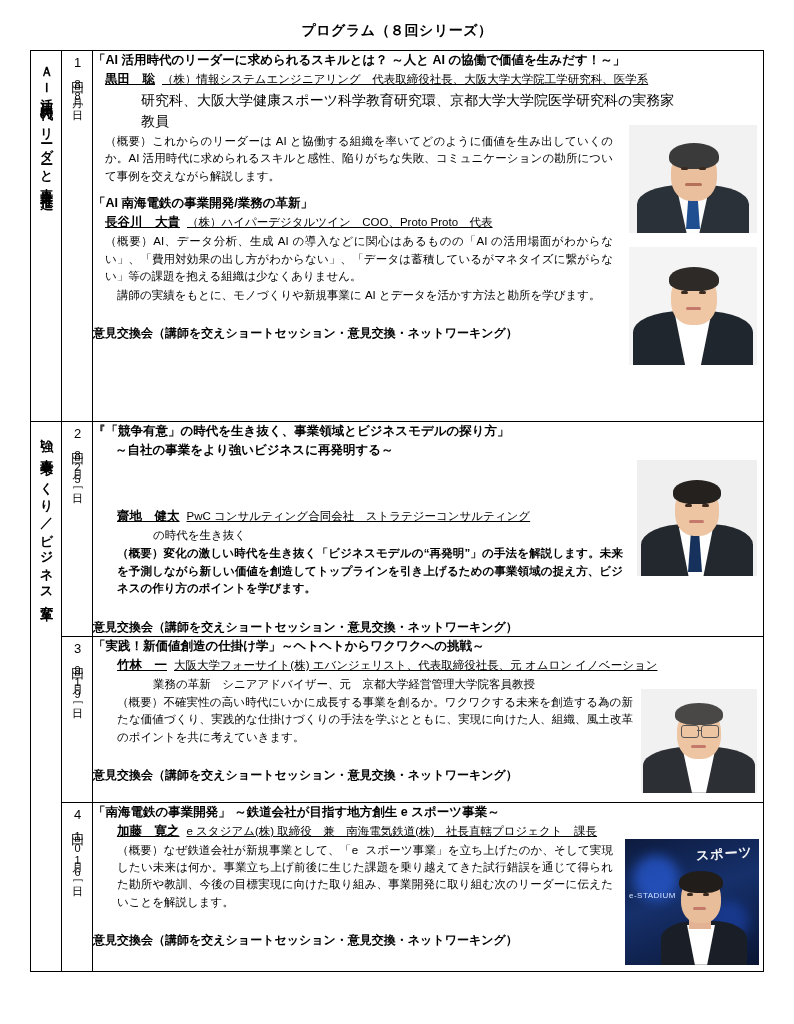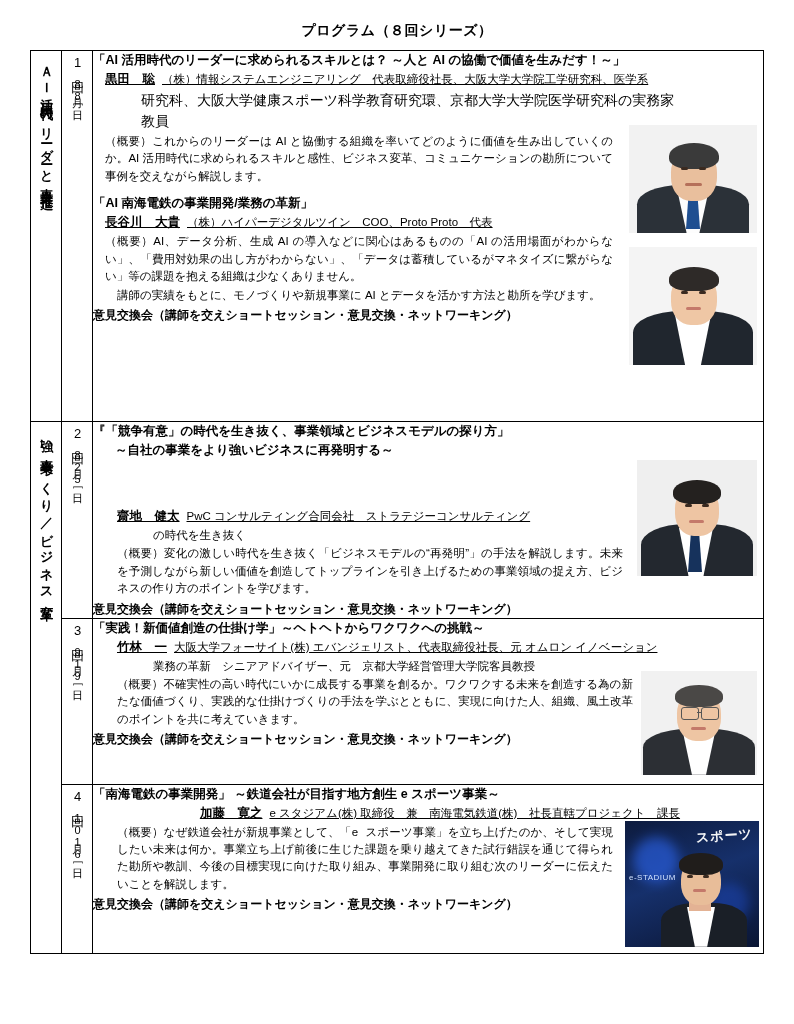--- a/index.html
+++ b/index.html
@@ -130,21 +130,21 @@
     font-size: 11.5px;
     line-height: 1.52;
     padding-left: 12px;
     text-align: justify;
     margin-top: 1px;
   }
   .exchange {
     font-weight: bold;
     font-size: 12px;
     line-height: 1.5;
-    margin-top: 2px;
+    margin-top: 20px;
   }
   .photo {
     position: absolute;
     overflow: hidden;
     background: #ffffff;
   }
   
   .portrait {
     width: 100%;
     height: 100%;
@@ -221,21 +221,21 @@
         </div>
       </td>
       <td class="content" style="height:370px;">
 
         <div class="sess-title">「AI 活用時代のリーダーに求められるスキルとは？ ～人と AI の協働で価値を生みだす！～」</div>
         <div class="speaker">
           <span class="nm">黒田　聡</span><span class="aff">（株）情報システムエンジニアリング　代表取締役社長、大阪大学大学院工学研究科、医学系</span>
         </div>
         <div class="cont-line">研究科、大阪大学健康スポーツ科学教育研究環、京都大学大学院医学研究科の実務家</div>
         <div class="cont-line">教員</div>
-        <div class="abstract" style="padding-right:150px;">（概要）これからのリーダーは AI と協働する組織を率いてどのように価値を生み出していくのか。AI 活用時代に求められるスキルと感性、ビジネス変革、コミュニケーションの勘所について事例を交えながら解説します。</div>
+        <div class="abstract" style="padding-right:150px;">（概要）これからのリーダーは AI と協働する組織を率いてどのように価値を生み出していくのか。AI 活用時代に求められるスキルと感性、陥りがちな失敗、コミュニケーションの勘所について事例を交えながら解説します。</div>
 
         <div class="sess-title" style="margin-top:9px;">「AI 南海電鉄の事業開発/業務の革新」</div>
         <div class="speaker">
           <span class="nm">長谷川　大貴</span><span class="aff">（株）ハイパーデジタルツイン　COO、Proto Proto　代表</span>
         </div>
         <div class="abstract" style="padding-right:150px;">（概要）AI、データ分析、生成 AI の導入などに関心はあるものの「AI の活用場面がわからない」、「費用対効果の出し方がわからない」、「データは蓄積しているがマネタイズに繋がらない」等の課題を抱える組織は少なくありません。</div>
         <div class="abstract" style="padding-left:24px;padding-right:150px;">講師の実績をもとに、モノづくりや新規事業に AI とデータを活かす方法と勘所を学びます。</div>
 
         <div class="exchange">意見交換会（講師を交えショートセッション・意見交換・ネットワーキング）</div>
 
@@ -281,21 +281,21 @@
           <div class="date">［8月25日］</div>
         </div>
       </td>
       <td class="content" style="height:190px;">
         <div class="sess-title">『「競争有意」の時代を生き抜く、事業領域とビジネスモデルの探り方」</div>
         <div class="sess-title2">～自社の事業をより強いビジネスに再発明する～</div>
         <div class="speaker" style="padding-left:24px;margin-top:48px;">
           <span class="nm">齋地　健太</span><span class="aff">PwC コンサルティング合同会社　ストラテジーコンサルティング</span>
         </div>
         <div class="cont-line2">の時代を生き抜く</div>
-        <div class="abstract" style="padding-left:24px;padding-right:140px;">（概要）変化の激しい時代を生き抜く「ビジネスモデルの“再発明”」の手法を解説します。未来を予測しながら新しい価値を創造してトップラインを引き上げるための事業領域の捉え方、ビジネスの作り方のポイントを学びます。</div>
+        <div class="abstract" style="padding-left:24px;padding-right:140px;font-weight:bold;">（概要）変化の激しい時代を生き抜く「ビジネスモデルの“再発明”」の手法を解説します。未来を予測しながら新しい価値を創造してトップラインを引き上げるための事業領域の捉え方、ビジネスの作り方のポイントを学びます。</div>
         <div class="exchange">意見交換会（講師を交えショートセッション・意見交換・ネットワーキング）</div>
 
         <div class="photo" style="right:6px; top:38px; width:120px; height:116px;">
           <div class="portrait">
             <div style="position:absolute;left:0;top:0;right:0;bottom:0;background:#efefef;"></div>
             <div class="p-body" style="left:4px; bottom:0; width:112px; height:52px; background:#23282f;"></div>
             <div class="p-shirt" style="left:42px; bottom:0; width:34px; height:48px; background:#ffffff; clip-path:polygon(0 0,100% 0,72% 100%,28% 100%);"></div>
             <div class="p-tie" style="left:51px; bottom:4px; width:14px; height:38px; background:#16325c; clip-path:polygon(20% 0,80% 0,100% 100%,0 100%);"></div>
             <div class="p-neck" style="left:47px; bottom:44px; width:24px; height:16px;"></div>
             <div class="p-head" style="left:38px; top:24px; width:44px; height:52px; background:#eec5a3;"></div>
@@ -343,21 +343,21 @@
 
     <tr>
       <td class="numcol">
         <div class="numwrap">
           <div class="num">4回</div>
           <div class="date">［10月16日］</div>
         </div>
       </td>
       <td class="content" style="height:168px;">
         <div class="sess-title">「南海電鉄の事業開発」 ～鉄道会社が目指す地方創生 e スポーツ事業～</div>
-        <div class="speaker" style="padding-left:24px;text-align:center;">
+        <div class="speaker" style="padding-left:24px;">
           <span class="nm">加藤　寛之</span><span class="aff">e スタジアム(株) 取締役　兼　南海電気鉄道(株)　社長直轄プロジェクト　課長</span>
         </div>
         <div class="abstract" style="padding-left:24px;padding-right:150px;font-family:Liberation Mono, monospace;">（概要）なぜ鉄道会社が新規事業として、「e スポーツ事業」を立ち上げたのか、そして実現したい未来は何か。事業立ち上げ前後に生じた課題を乗り越えてきた試行錯誤を通じて得られた勘所や教訓、今後の目標実現に向けた取り組み、事業開発に取り組む次のリーダーに伝えたいことを解説します。</div>
         <div class="exchange">意見交換会（講師を交えショートセッション・意見交換・ネットワーキング）</div>
 
         <div class="photo" style="right:4px; top:36px; width:134px; height:126px;">
           <div class="esports-bg"></div>
           <div class="glow" style="left:8px; top:16px; width:46px; height:46px; background:#2f6cff;"></div>
           <div class="glow" style="right:10px; bottom:24px; width:40px; height:40px; background:#1d47b8;"></div>
           <div class="esports-txt" style="right:6px; top:6px;">スポーツ</div>

